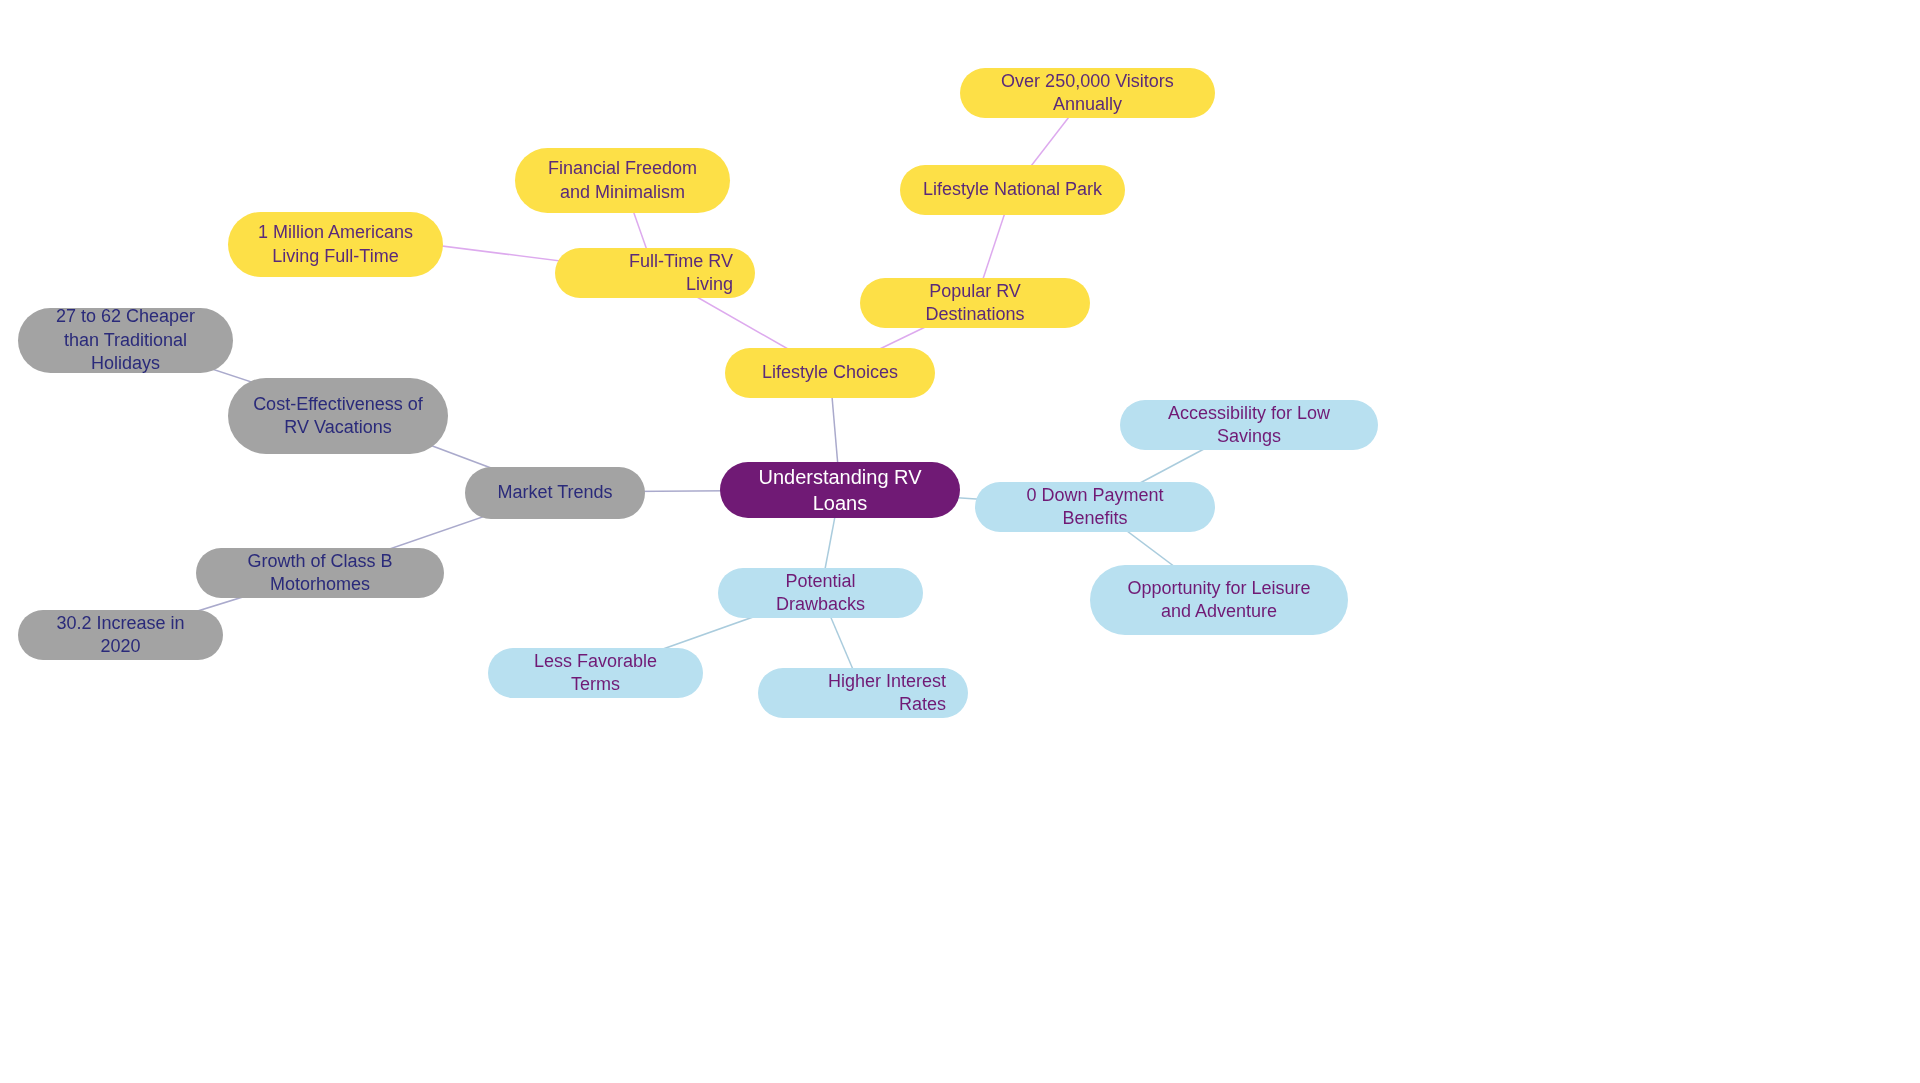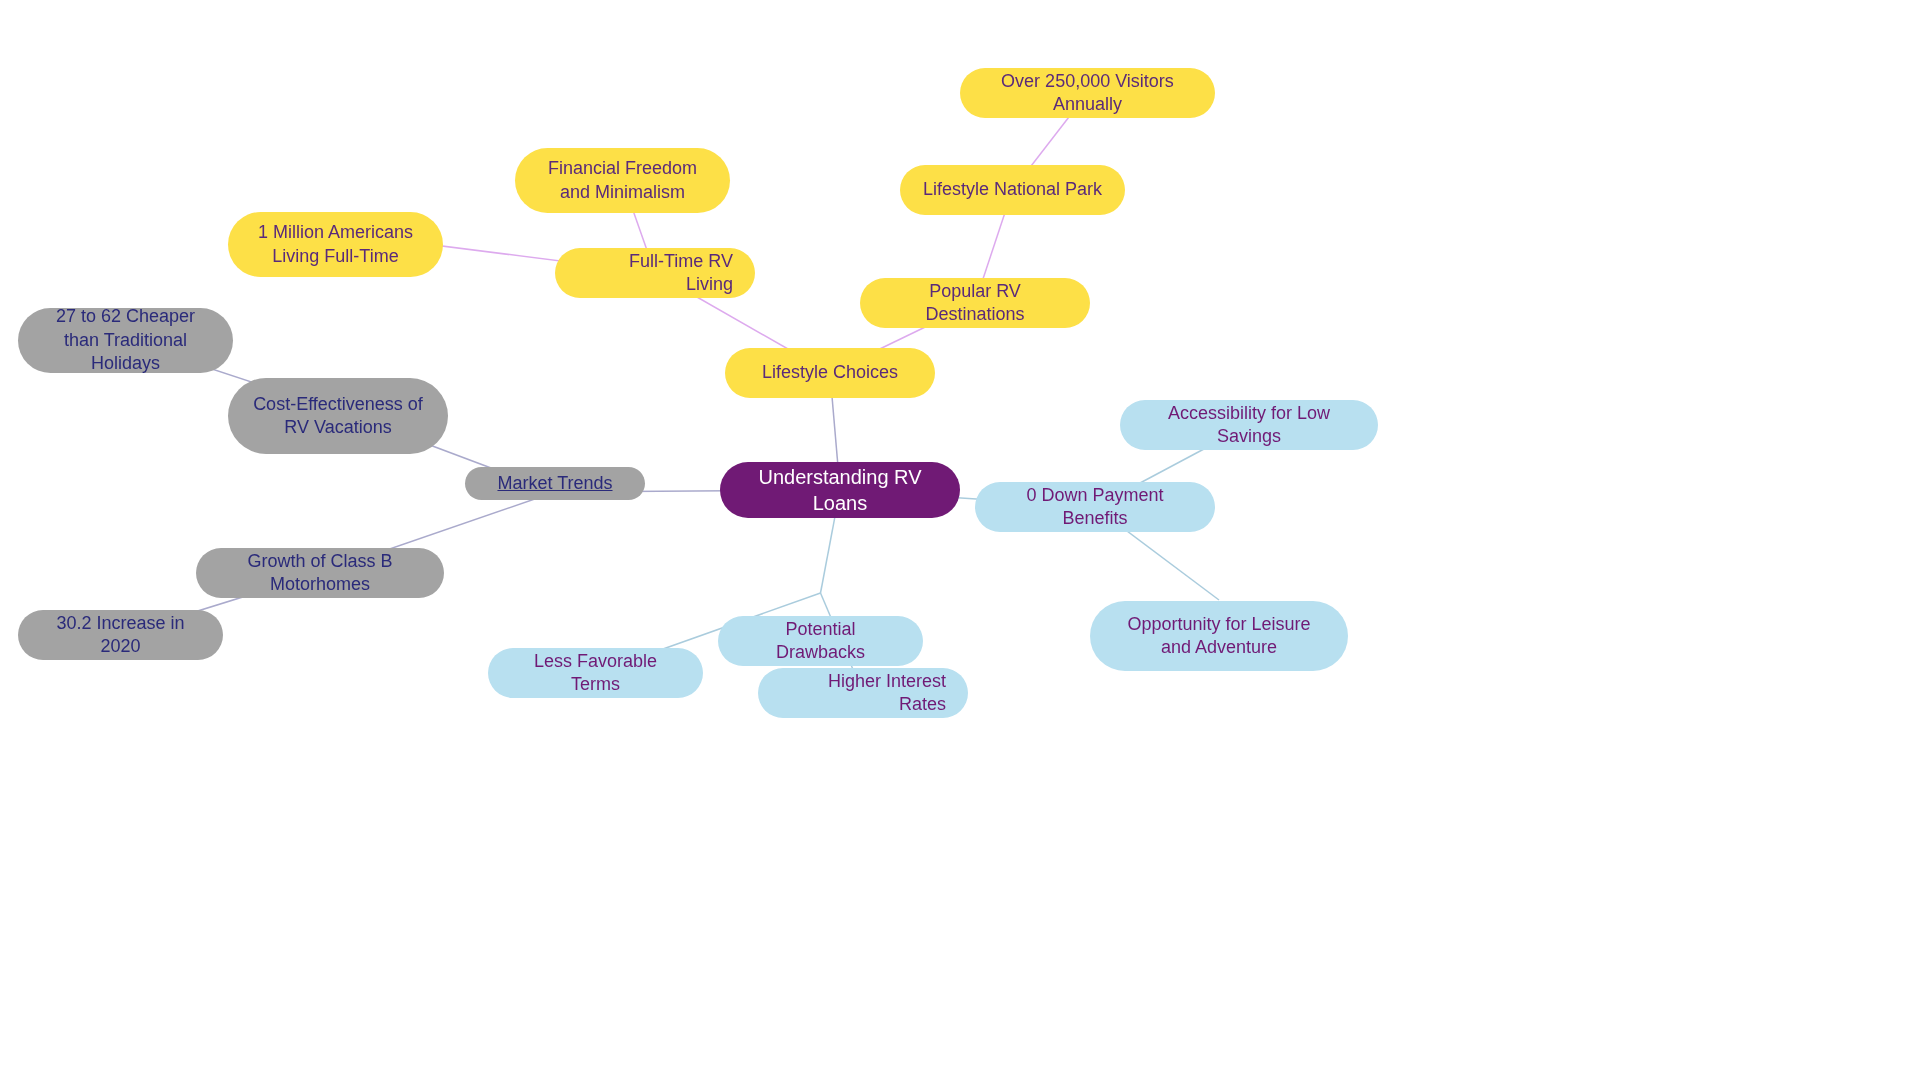--- a/index.html
+++ b/index.html
@@ -102,55 +102,55 @@
 </div>
 
 <div class="node node-pink" id="node-yosemite" style="left:900px; top:165px; width:225px; height:50px;">
   <span>Lifestyle National Park</span>
 </div>
 
 <div class="node node-pink" id="node-visitors" style="left:960px; top:68px; width:255px; height:50px;">
   <span>Over 250,000 Visitors Annually</span>
 </div>
 
-<div class="node node-lavender" id="node-market" style="left:465px; top:467px; width:180px; height:33px;text-decoration:underline;">
+<div class="node node-lavender" id="node-market" style="left:465px; top:467px; width:180px; height:52px;">
   <span>Market Trends</span>
 </div>
 
 <div class="node node-lavender" id="node-cost" style="left:228px; top:378px; width:220px; height:76px;text-align:center;">
   <span>Cost-Effectiveness of RV Vacations</span>
 </div>
 
 <div class="node node-lavender" id="node-cheaper" style="left:18px; top:308px; width:215px; height:65px;">
   <span>27 to 62 Cheaper than Traditional Holidays</span>
 </div>
 
 <div class="node node-lavender" id="node-classb" style="left:196px; top:548px; width:248px; height:50px;">
   <span>Growth of Class B Motorhomes</span>
 </div>
 
 <div class="node node-lavender" id="node-increase" style="left:18px; top:610px; width:205px; height:50px;">
   <span>30.2 Increase in 2020</span>
 </div>
 
-<div class="node node-blue" id="node-drawbacks" style="left:718px; top:568px; width:205px; height:50px;margin-top:48px;">
+<div class="node node-blue" id="node-drawbacks" style="left:718px; top:568px; width:205px; height:50px;">
   <span>Potential Drawbacks</span>
 </div>
 
 <div class="node node-blue" id="node-less" style="left:488px; top:648px; width:215px; height:50px;">
   <span>Less Favorable Terms</span>
 </div>
 
 <div class="node node-blue" id="node-higher" style="left:758px; top:668px; width:210px; height:50px;text-align:right;">
   <span>Higher Interest Rates</span>
 </div>
 
 <div class="node node-blue" id="node-downpayment" style="left:975px; top:482px; width:240px; height:50px;">
   <span>0 Down Payment Benefits</span>
 </div>
 
 <div class="node node-blue" id="node-accessibility" style="left:1120px; top:400px; width:258px; height:50px;">
   <span>Accessibility for Low Savings</span>
 </div>
 
-<div class="node node-blue" id="node-leisure" style="left:1090px; top:565px; width:258px; height:70px;margin-top:36px;">
+<div class="node node-blue" id="node-leisure" style="left:1090px; top:565px; width:258px; height:70px;">
   <span>Opportunity for Leisure and Adventure</span>
 </div>
 
 </body></html>

